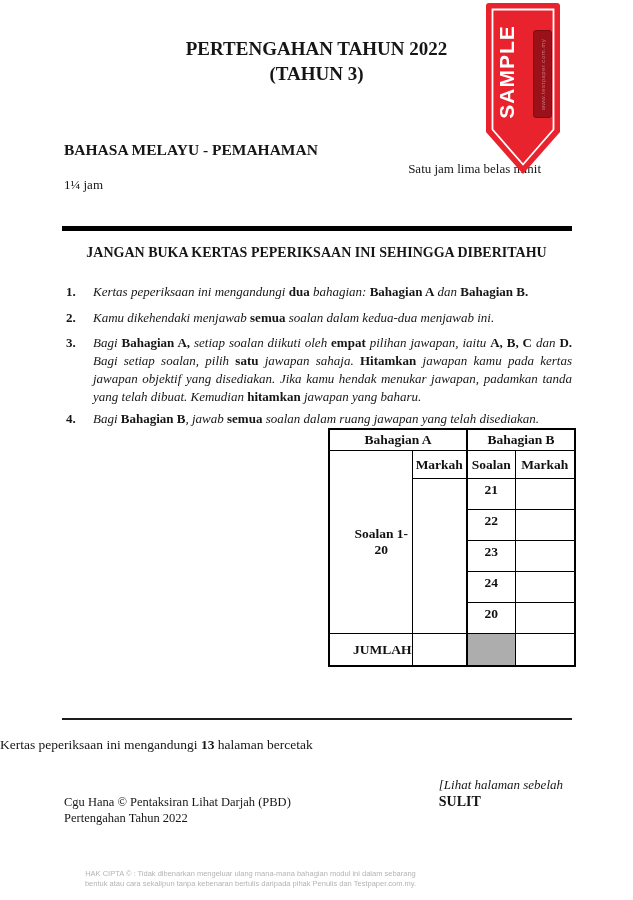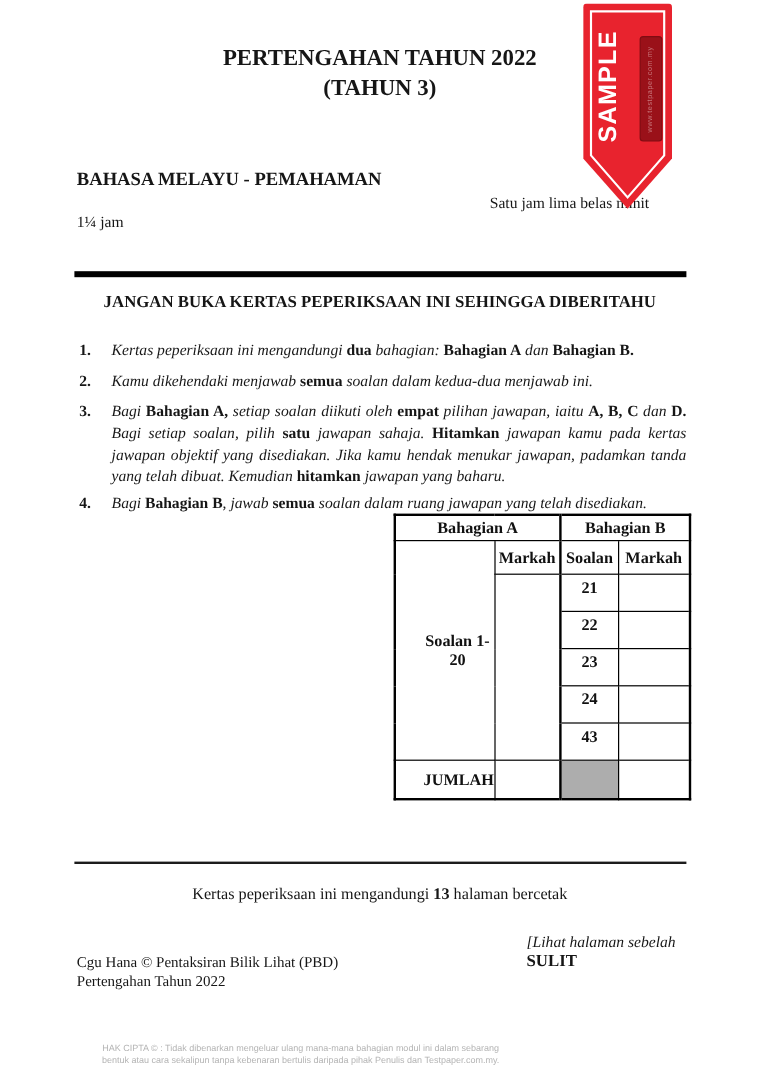--- a/index.html
+++ b/index.html
@@ -52,21 +52,21 @@
   .r-sub td{height:27px;text-align:center;}
   .r-q td{height:27px;margin-left:38px;}
   .r-tot td{height:31px;}
   .bL2{border-left:2px solid #000;}
   .label-cell{vertical-align:middle;text-align:left;padding-left:21px;}
   .qnum{vertical-align:top;text-align:center;padding-top:3px;}
   .tot-label{text-align:right;padding-left:23px;vertical-align:middle;}
   .shade{background:#adadad;}
 
   
-  .pages-note{position:absolute;top:737px;left:0;width:633px;text-align:center;
+  .pages-note{position:absolute;top:737px;left:0;width:633px;
               font-size:13.5px;font-style:normal;}
   .see-next{position:absolute;right:70px;top:777px;text-align:left;}
   .see-next .lihat{font-style:italic;font-size:13px;line-height:16px;}
   .see-next .sulit{font-weight:bold;font-size:14px;line-height:16px;margin-top:1px;}
   .credit{position:absolute;left:64px;top:794px;font-size:12.5px;line-height:16px;}
   .copyright{position:absolute;top:869px;left:0;width:501px;text-align:center;
              font-family:"Liberation Sans", sans-serif;font-size:7.5px;line-height:10px;
              color:#b4b4b4;}
 </style>
 </head>
@@ -147,21 +147,21 @@
       </tr>
       <tr class="r-q">
         <td class="qnum bL2">23</td>
         <td></td>
       </tr>
       <tr class="r-q">
         <td class="qnum bL2">24</td>
         <td></td>
       </tr>
       <tr class="r-q">
-        <td class="qnum bL2">43</td>
+        <td class="qnum bL2">20</td>
         <td></td>
       </tr>
       <tr class="r-tot">
         <td class="tot-label">JUMLAH</td>
         <td></td>
         <td class="shade bL2"></td>
         <td></td>
       </tr>
     </tbody>
       </table>
@@ -170,21 +170,21 @@
   <div class="rule-thin"></div>
 
   <div class="pages-note rich"><span>Kertas peperiksaan ini mengandungi </span><b>13</b><span> halaman bercetak</span></div>
 
   <div class="see-next">
     <div class="lihat">[Lihat halaman sebelah</div>
     <div class="sulit">SULIT</div>
   </div>
 
   <div class="credit">
-    <div>Cgu Hana ©  Pentaksiran Bilik Lihat (PBD)</div>
+    <div>Cgu Hana ©  Pentaksiran Lihat Darjah (PBD)</div>
     <div>Pertengahan Tahun 2022</div>
   </div>
 
   <div class="copyright">
     <div>HAK CIPTA © : Tidak dibenarkan mengeluar ulang mana-mana bahagian modul ini dalam sebarang</div>
     <div>bentuk atau cara sekalipun tanpa kebenaran bertulis daripada pihak Penulis dan Testpaper.com.my.</div>
   </div>
 
 </div>
 

